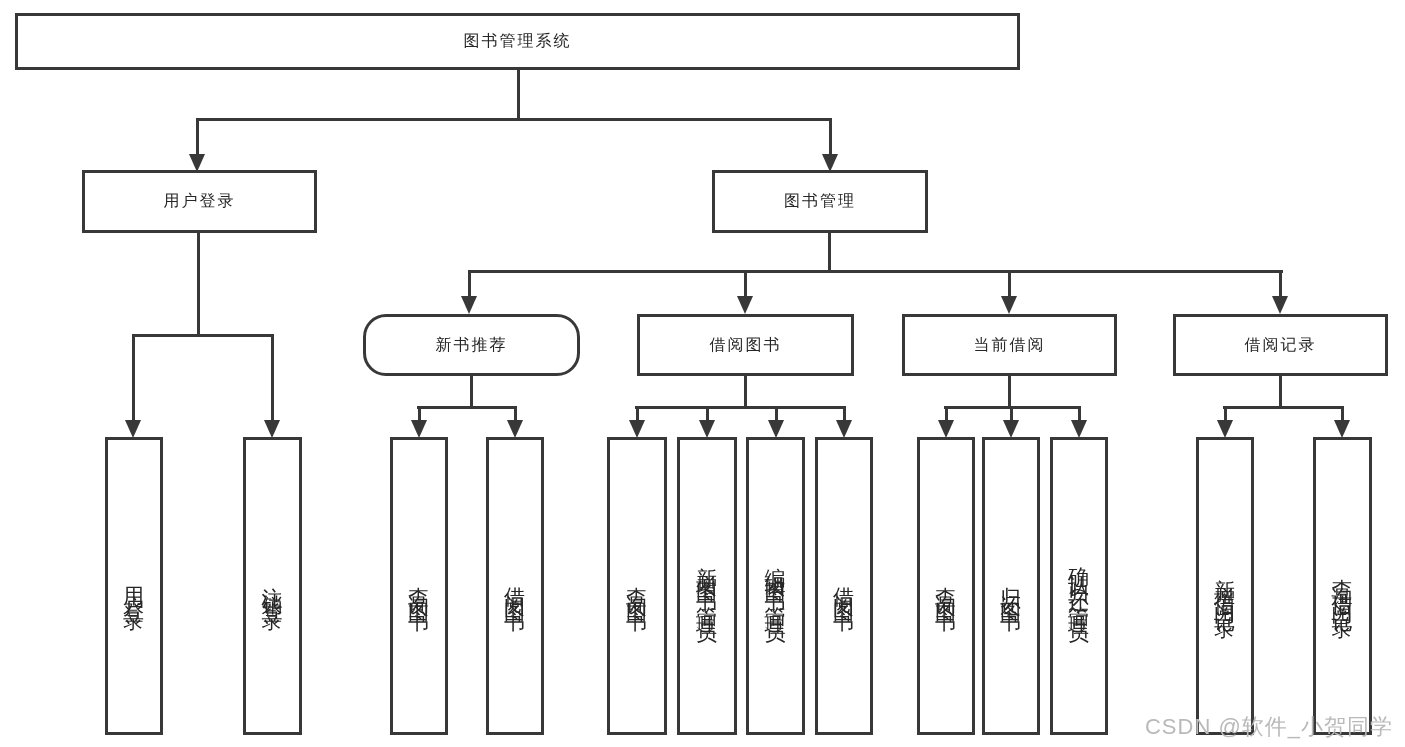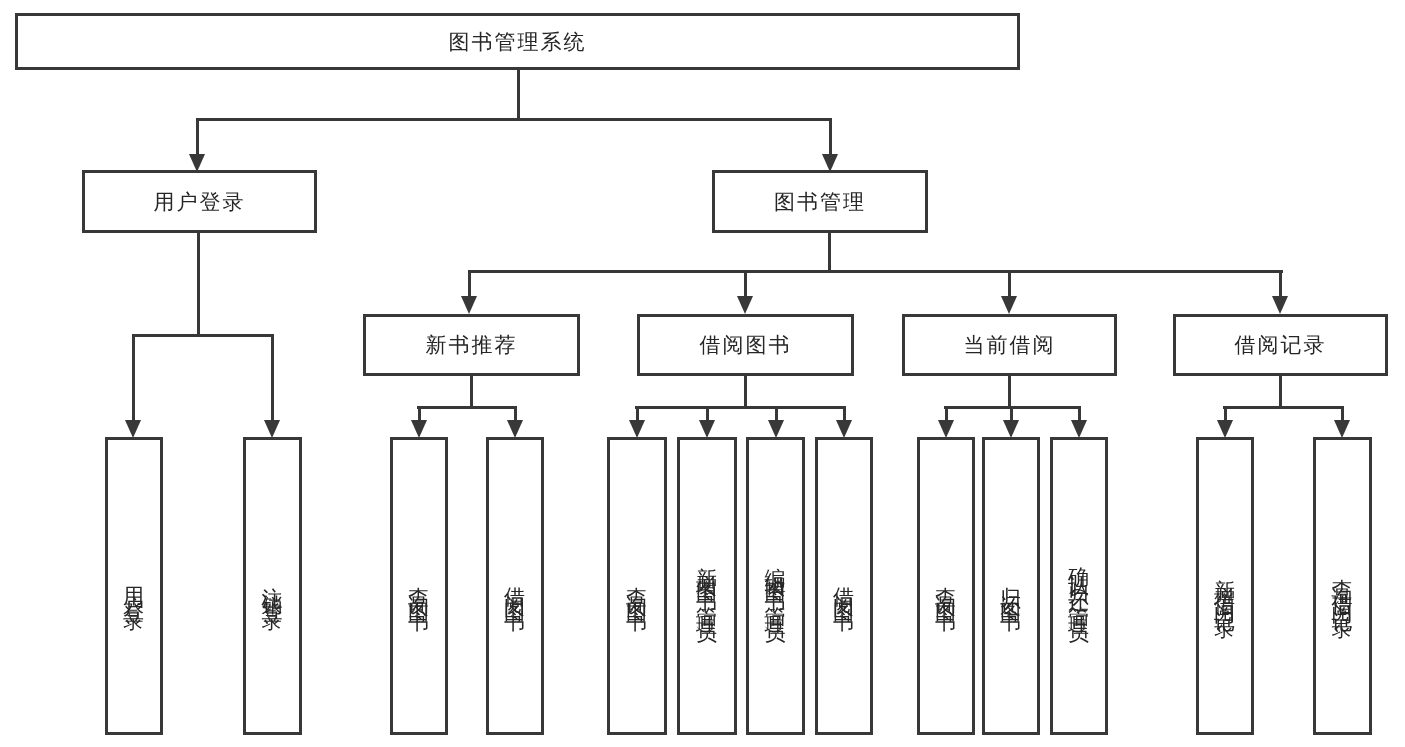--- a/index.html
+++ b/index.html
@@ -17,21 +17,21 @@
   
   .node{
     position:absolute;
     background:var(--box-bg);
     border:3px solid var(--line);
     display:flex;
     align-items:center;
     justify-content:center;
   }
   .node .hlabel{
-    font-size:21px;
+    font-size:16px;
     color:var(--text);
     letter-spacing:2px;
     white-space:nowrap;
   }
   .leaf{
     position:absolute;
     top:437px;
     height:298px;
     background:var(--box-bg);
     border:3px solid var(--line);
@@ -110,21 +110,21 @@
     <div class="vline" style="left:468px;top:272px;height:26px;"></div>
     <div class="arrowhead" style="left:461px;top:296px;"></div>
     <div class="vline" style="left:744px;top:272px;height:26px;"></div>
     <div class="arrowhead" style="left:737px;top:296px;"></div>
     <div class="vline" style="left:1008px;top:272px;height:26px;"></div>
     <div class="arrowhead" style="left:1001px;top:296px;"></div>
     <div class="vline" style="left:1279px;top:272px;height:26px;"></div>
     <div class="arrowhead" style="left:1272px;top:296px;"></div>
   </div>
 
-  <div class="node" style="left:363px;top:314px;width:217px;height:62px;">
+  <div class="node" style="left:363px;top:314px;width:217px;height:62px;border-radius:23px;">
     <span class="hlabel">新书推荐</span>
   </div>
   <div class="node" style="left:637px;top:314px;width:217px;height:62px;">
     <span class="hlabel">借阅图书</span>
   </div>
   <div class="node" style="left:902px;top:314px;width:215px;height:62px;">
     <span class="hlabel">当前借阅</span>
   </div>
   <div class="node" style="left:1173px;top:314px;width:215px;height:62px;">
     <span class="hlabel">借阅记录</span>
@@ -209,14 +209,15 @@
     <span class="vlabel">确认归还（管理员）</span>
   </div>
 
   <div class="leaf" style="left:1196px;width:58px;">
     <span class="vlabel">新增借阅记录</span>
   </div>
   <div class="leaf" style="left:1313px;width:59px;">
     <span class="vlabel">查询借阅记录</span>
   </div>
 
+  <div class="watermark">CSDN @软件_小贺同学</div>
 
 </div>
 
 </body></html>

